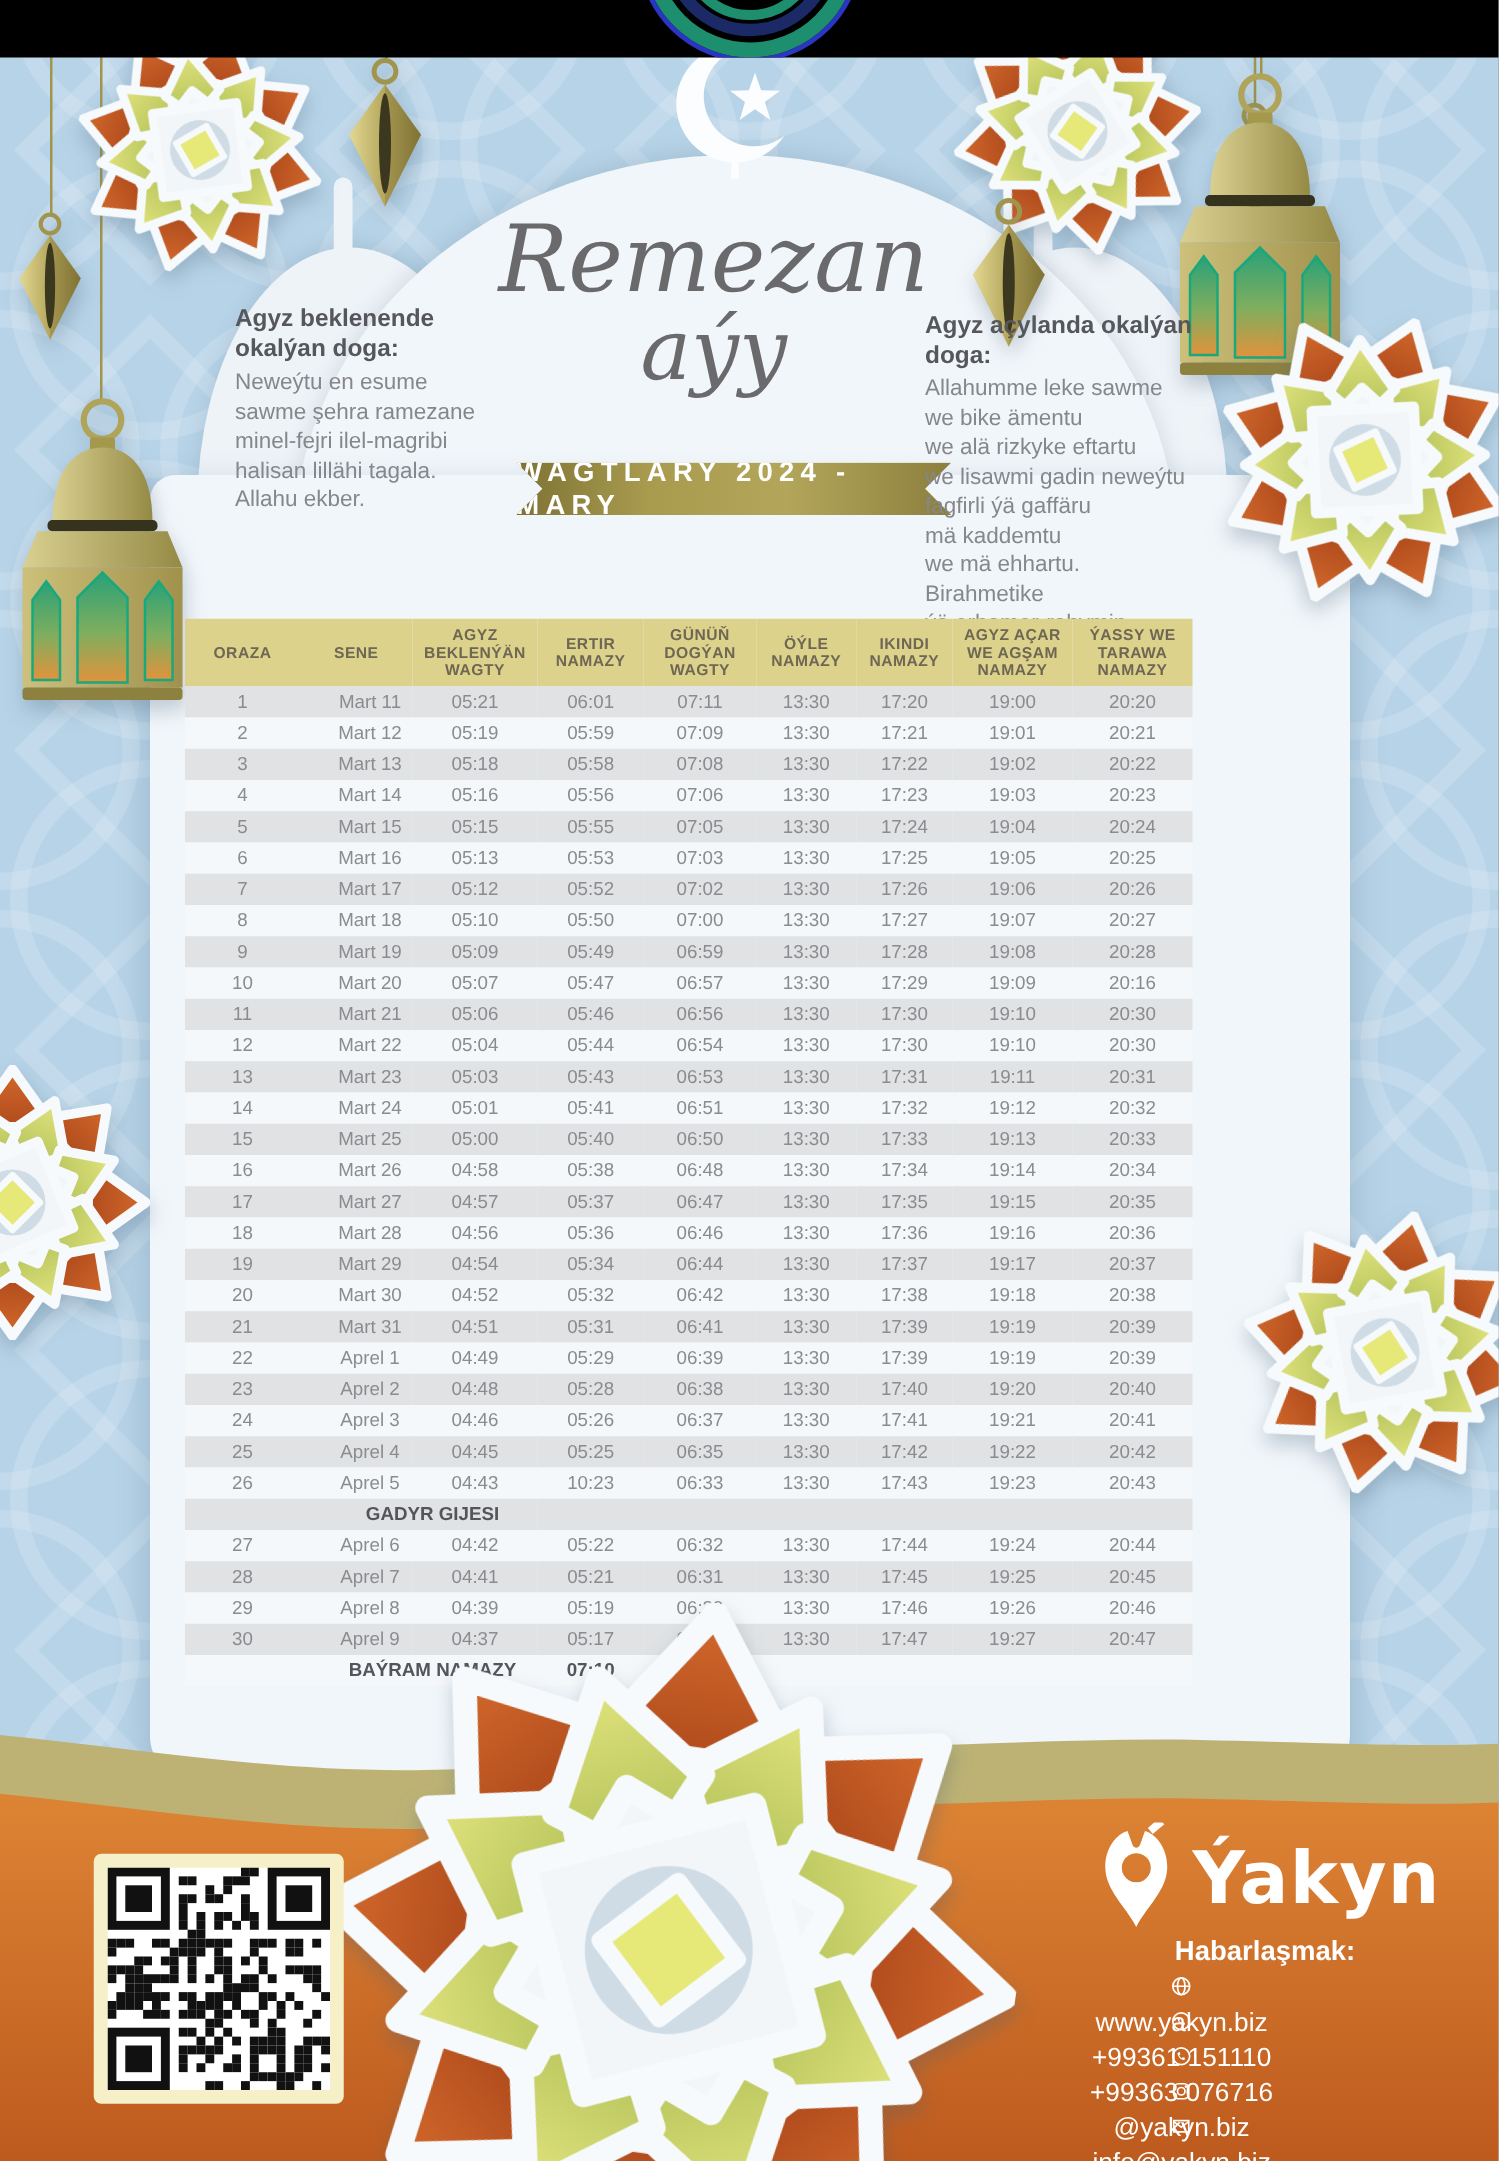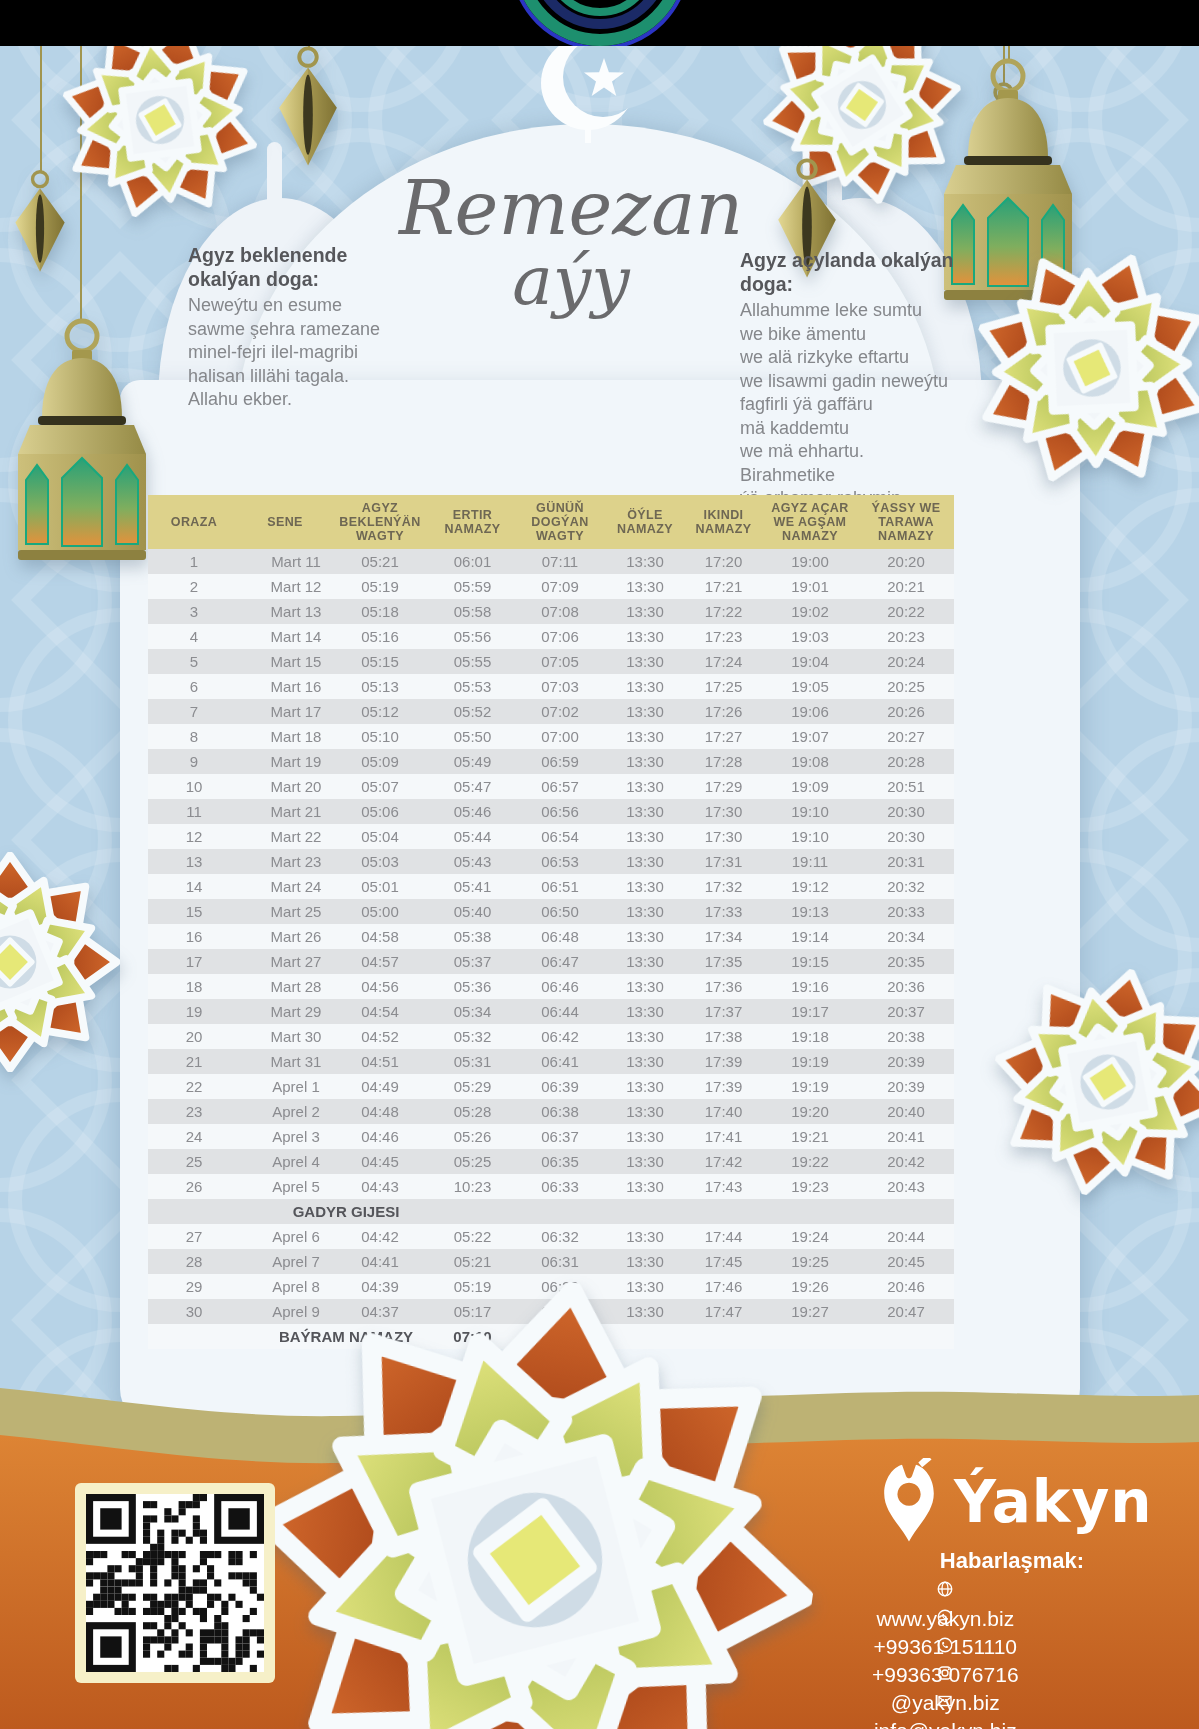--- a/index.html
+++ b/index.html
@@ -250,35 +250,36 @@
 
   <svg class="crescent" width="110" height="120">
       <use href="#sym-crescent"></use>
     </svg>
 
   <div class="title">
     <span class="t1">Remezan</span>
     <span class="t2">aýy</span>
   </div>
 
+  <div class="banner">WAGTLARY 2024 - MARY</div>
 
   <div class="dua dua-left">
     <h3>Agyz beklenende okalýan doga:</h3>
     <div>
         <div>Neweýtu en esume</div>
         <div>sawme şehra ramezane</div>
         <div>minel-fejri ilel-magribi</div>
         <div>halisan lillähi tagala.</div>
         <div>Allahu ekber.</div>
       </div>
   </div>
   <div class="dua dua-right">
     <h3>Agyz açylanda okalýan doga:</h3>
     <div>
-        <div>Allahumme leke sumtu</div>
+        <div>Allahumme leke sawme</div>
         <div>we bike ämentu</div>
         <div>we alä rizkyke eftartu</div>
         <div>we lisawmi gadin neweýtu</div>
         <div>fagfirli ýä gaffäru</div>
         <div>mä kaddemtu</div>
         <div>we mä ehhartu.</div>
         <div>Birahmetike</div>
         <div>ýä erhamer-rahymin.</div>
       </div>
   </div>
@@ -410,21 +411,21 @@
         </tr>
         <tr class="w">
           <td>10</td>
           <td class="sene">Mart 20</td>
           <td>05:07</td>
           <td>05:47</td>
           <td>06:57</td>
           <td>13:30</td>
           <td>17:29</td>
           <td>19:09</td>
-          <td>20:51</td>
+          <td>20:16</td>
         </tr>
         <tr class="g">
           <td>11</td>
           <td class="sene">Mart 21</td>
           <td>05:06</td>
           <td>05:46</td>
           <td>06:56</td>
           <td>13:30</td>
           <td>17:30</td>
           <td>19:10</td>

